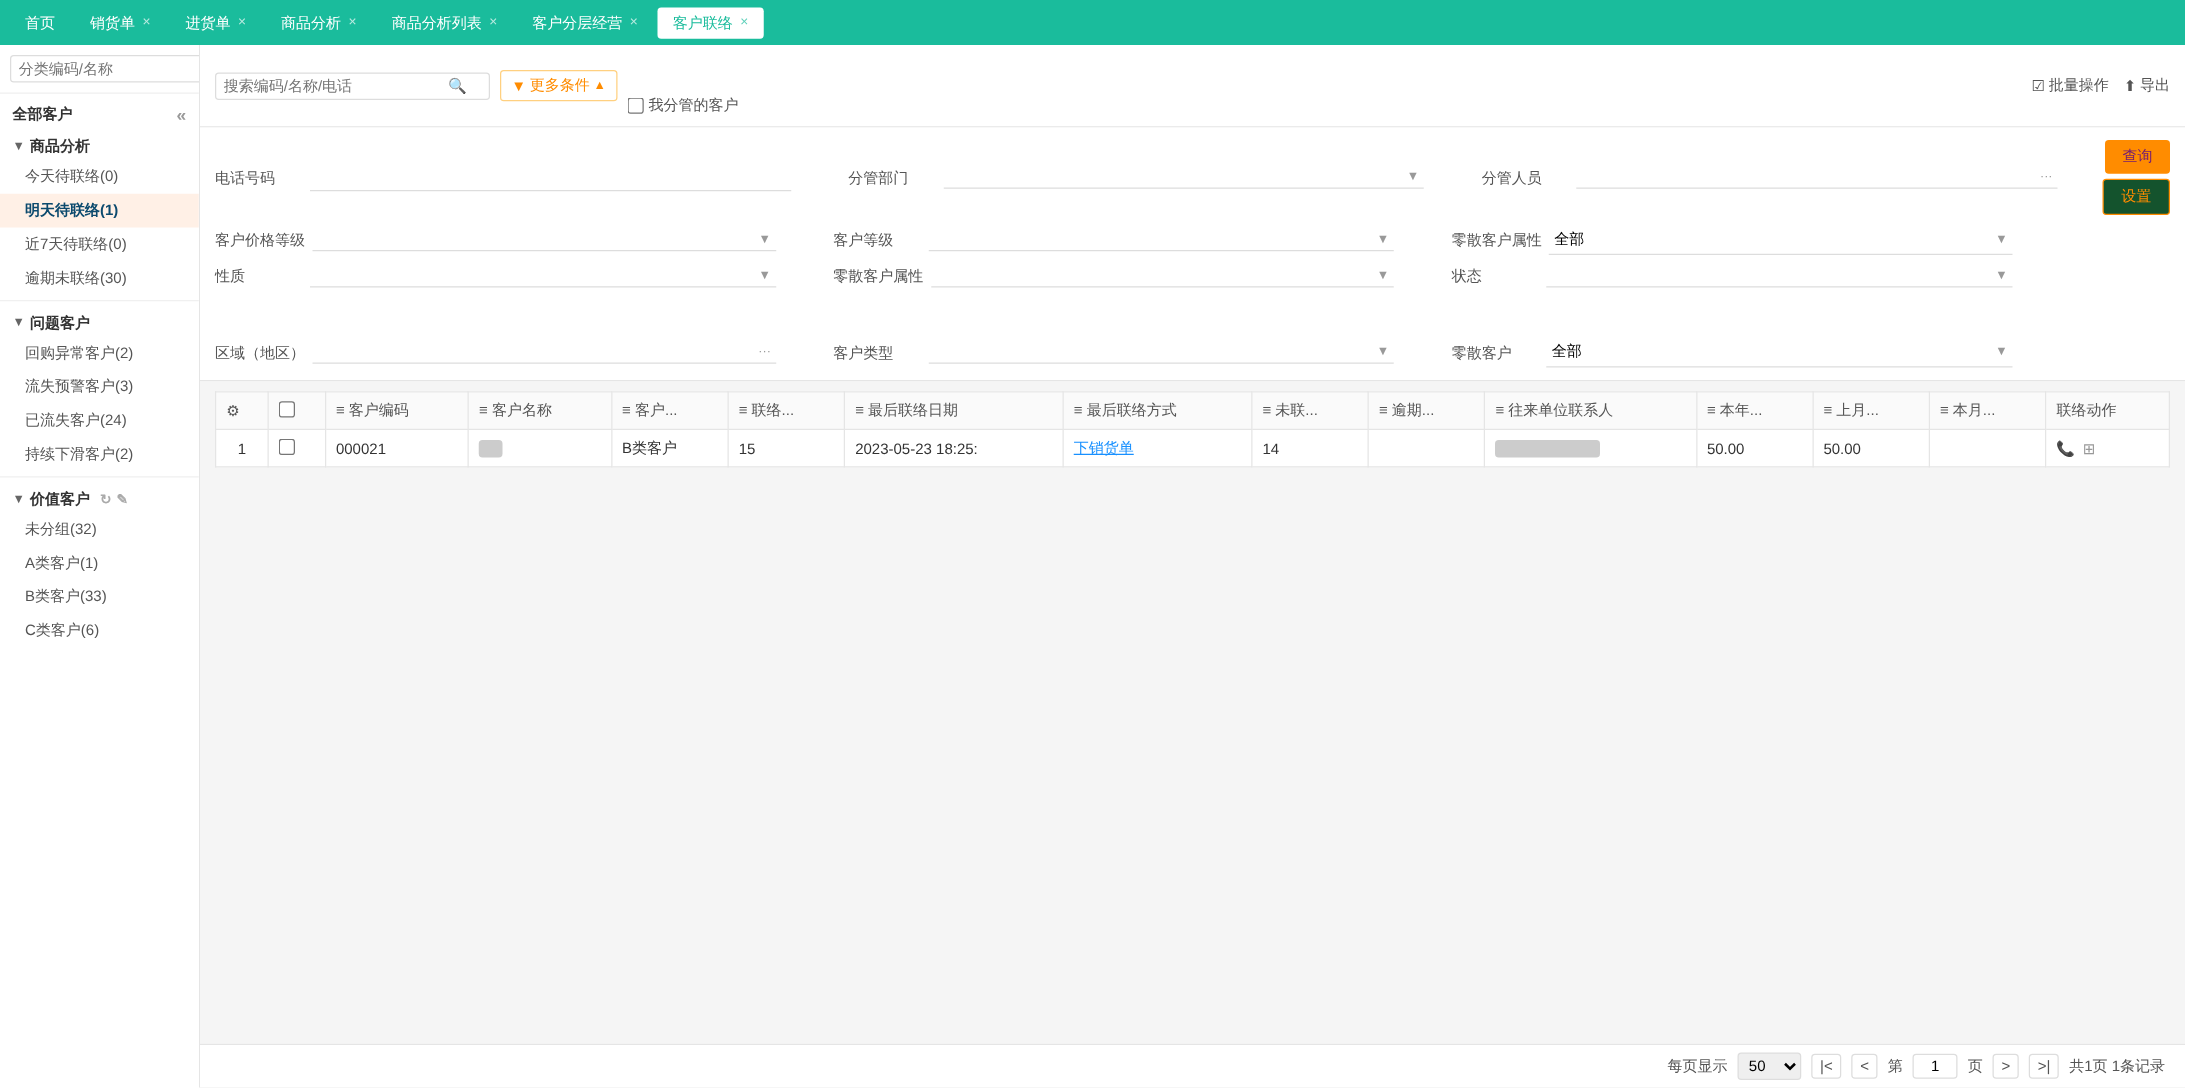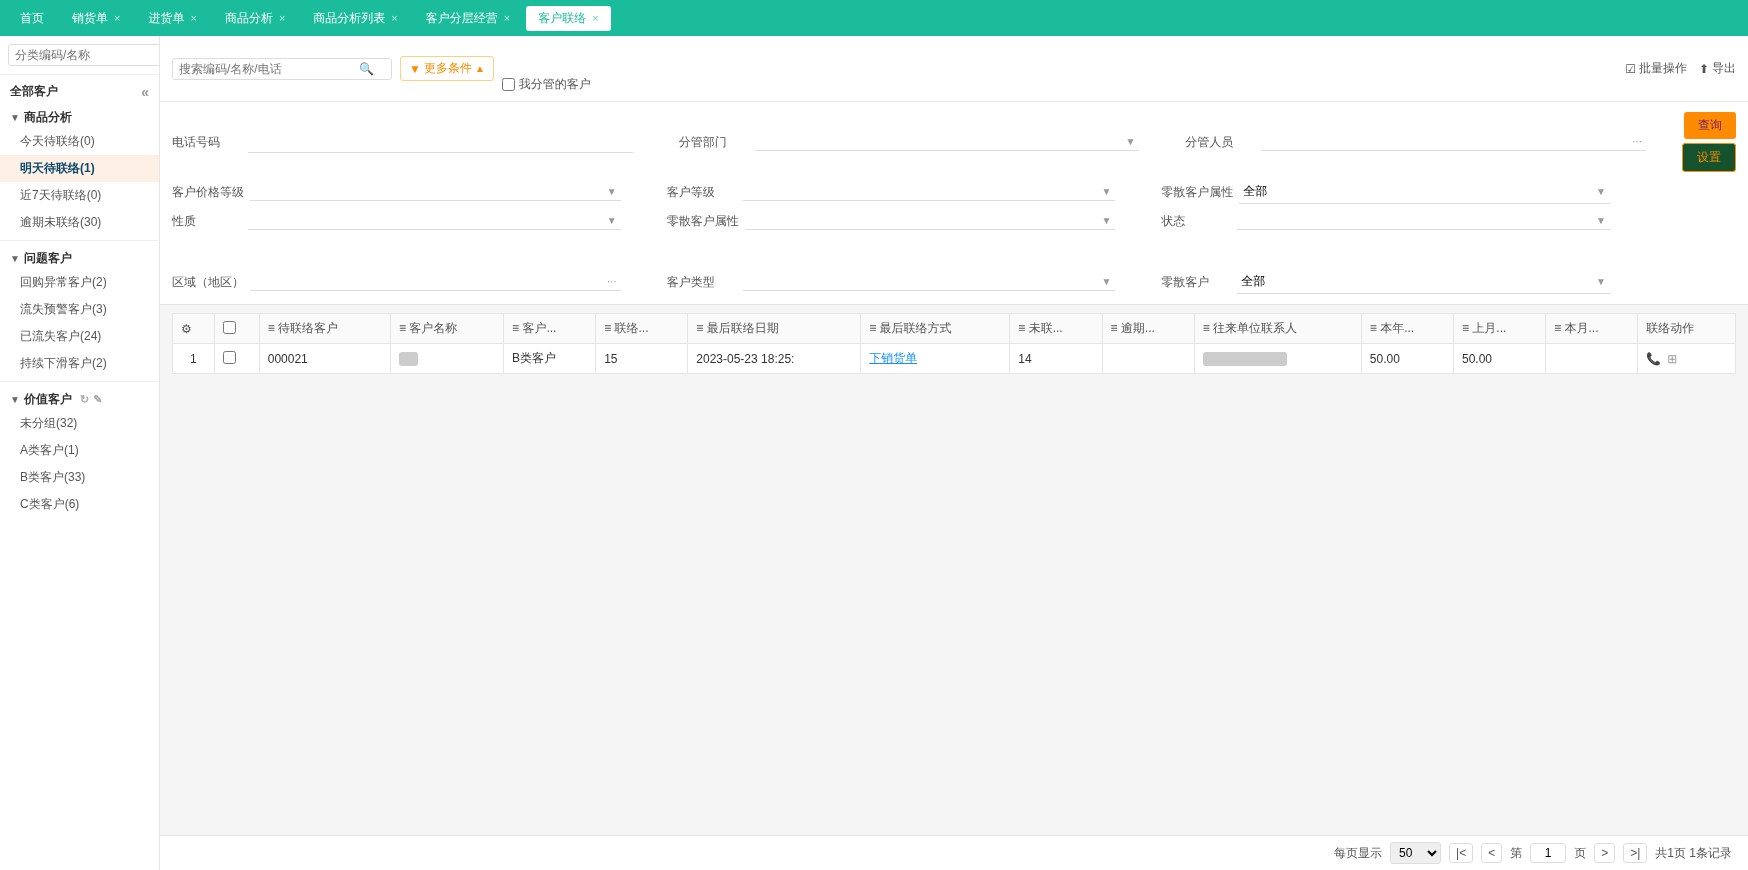--- a/index.html
+++ b/index.html
@@ -538,21 +538,21 @@
         <div style="width:90px;"></div>
       </div>
     </div>
 
     <div class="table-container">
       <table class="data-table">
         <thead>
           <tr>
             <th><span>⚙</span></th>
             <th><input type="checkbox" style=""></th>
-            <th><span>≡ </span><span>待联络客户</span></th>
+            <th><span>≡ </span><span>客户编码</span></th>
             <th><span>≡ </span><span>客户名称</span></th>
             <th><span>≡ </span><span>客户...</span></th>
             <th><span>≡ </span><span>联络...</span></th>
             <th><span>≡ </span><span>最后联络日期</span></th>
             <th><span>≡ </span><span>最后联络方式</span></th>
             <th><span>≡ </span><span>未联...</span></th>
             <th><span>≡ </span><span>逾期...</span></th>
             <th><span>≡ </span><span>往来单位联系人</span></th>
             <th><span>≡ </span><span>本年...</span></th>
             <th><span>≡ </span><span>上月...</span></th>

